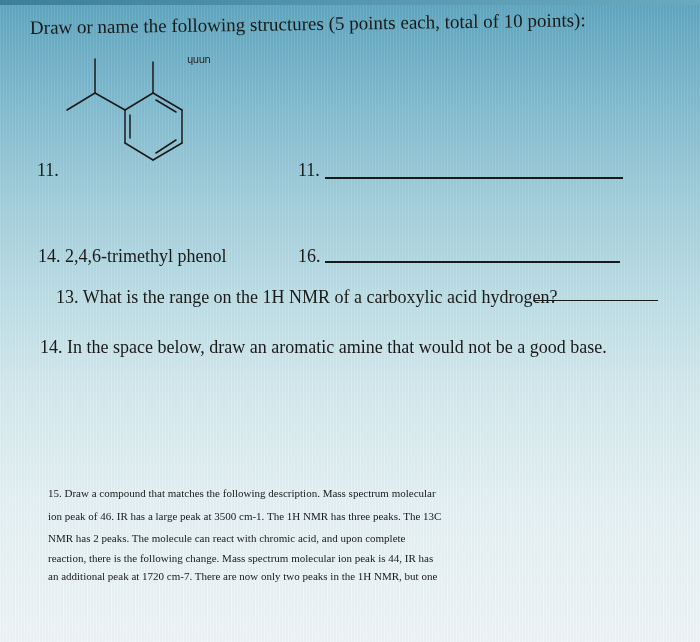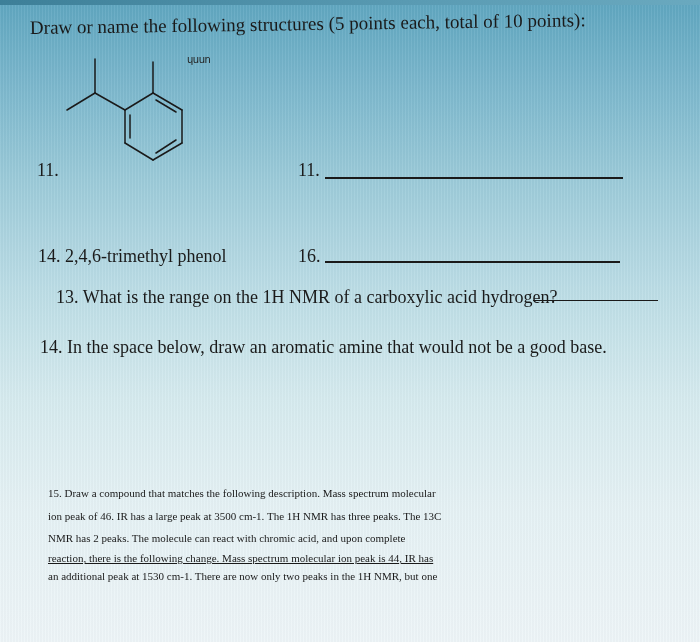--- a/index.html
+++ b/index.html
@@ -42,21 +42,21 @@
     .q15 {
       position: absolute;
       left: 48px;
       font-size: 11px;
       white-space: nowrap;
       line-height: 1;
     }
     #q15-l1 { top: 488px; }
     #q15-l2 { top: 511px; }
     #q15-l3 { top: 533px; }
-    #q15-l4 { top: 553px; text-decoration: underline; }
+    #q15-l4 { top: 553px; }
     #q15-l5 { top: 571px; }
     .structure {
       position: absolute;
       left: 50px;
       top: 50px;
       width: 200px;
       height: 120px;
     }
     .wavy-label {
       position: absolute;
@@ -111,13 +111,13 @@
 
 <div class="doc-text" id="q13">13. What is the range on the 1H NMR of a carboxylic acid hydrogen?</div>
 <div id="q13-line"></div>
 
 <div class="doc-text" id="q14">14. In the space below, draw an aromatic amine that would not be a good base.</div>
 
 <div class="q15" id="q15-l1">15. Draw a compound that matches the following description. Mass spectrum molecular</div>
 <div class="q15" id="q15-l2">ion peak of 46. IR has a large peak at 3500 cm-1. The 1H NMR has three peaks. The 13C</div>
 <div class="q15" id="q15-l3">NMR has 2 peaks. The molecule can react with chromic acid, and upon complete</div>
 <div class="q15" id="q15-l4">reaction, there is the following change. Mass spectrum molecular ion peak is 44, IR has</div>
-<div class="q15" id="q15-l5">an additional peak at 1530 cm-1. There are now only two peaks in the 1H NMR, but one</div>
+<div class="q15" id="q15-l5">an additional peak at 1720 cm-7. There are now only two peaks in the 1H NMR, but one</div>
 
 </body></html>

